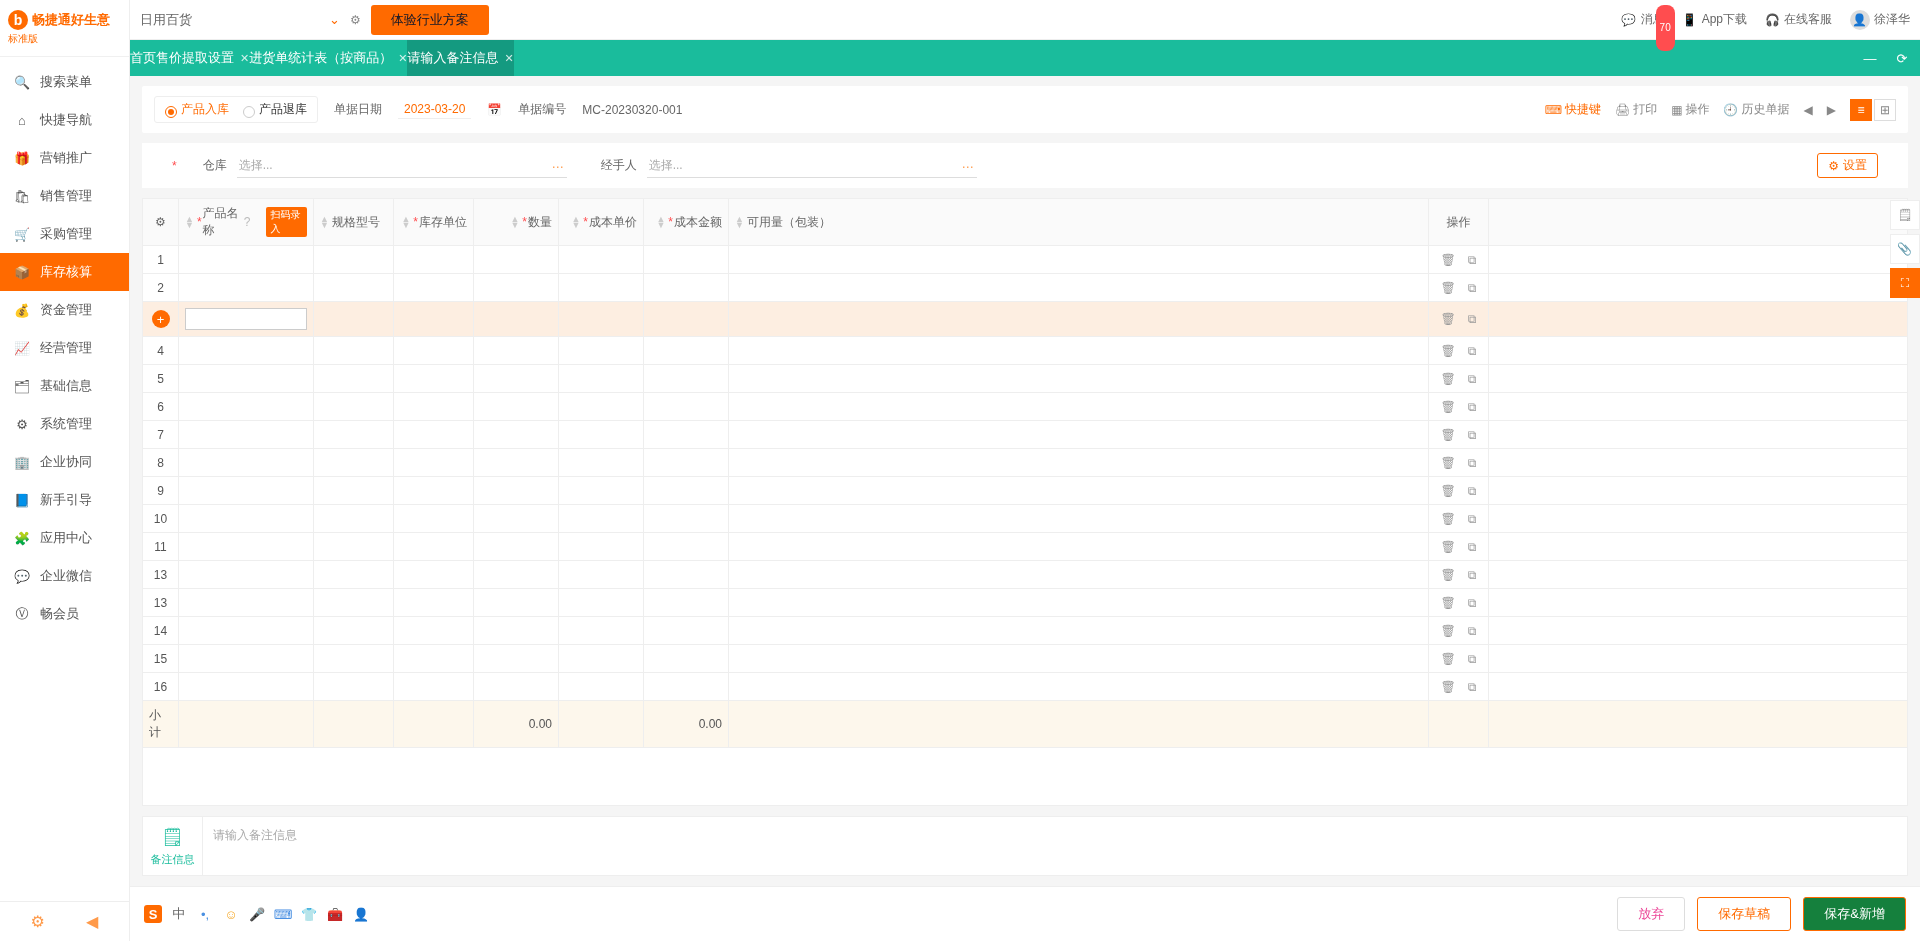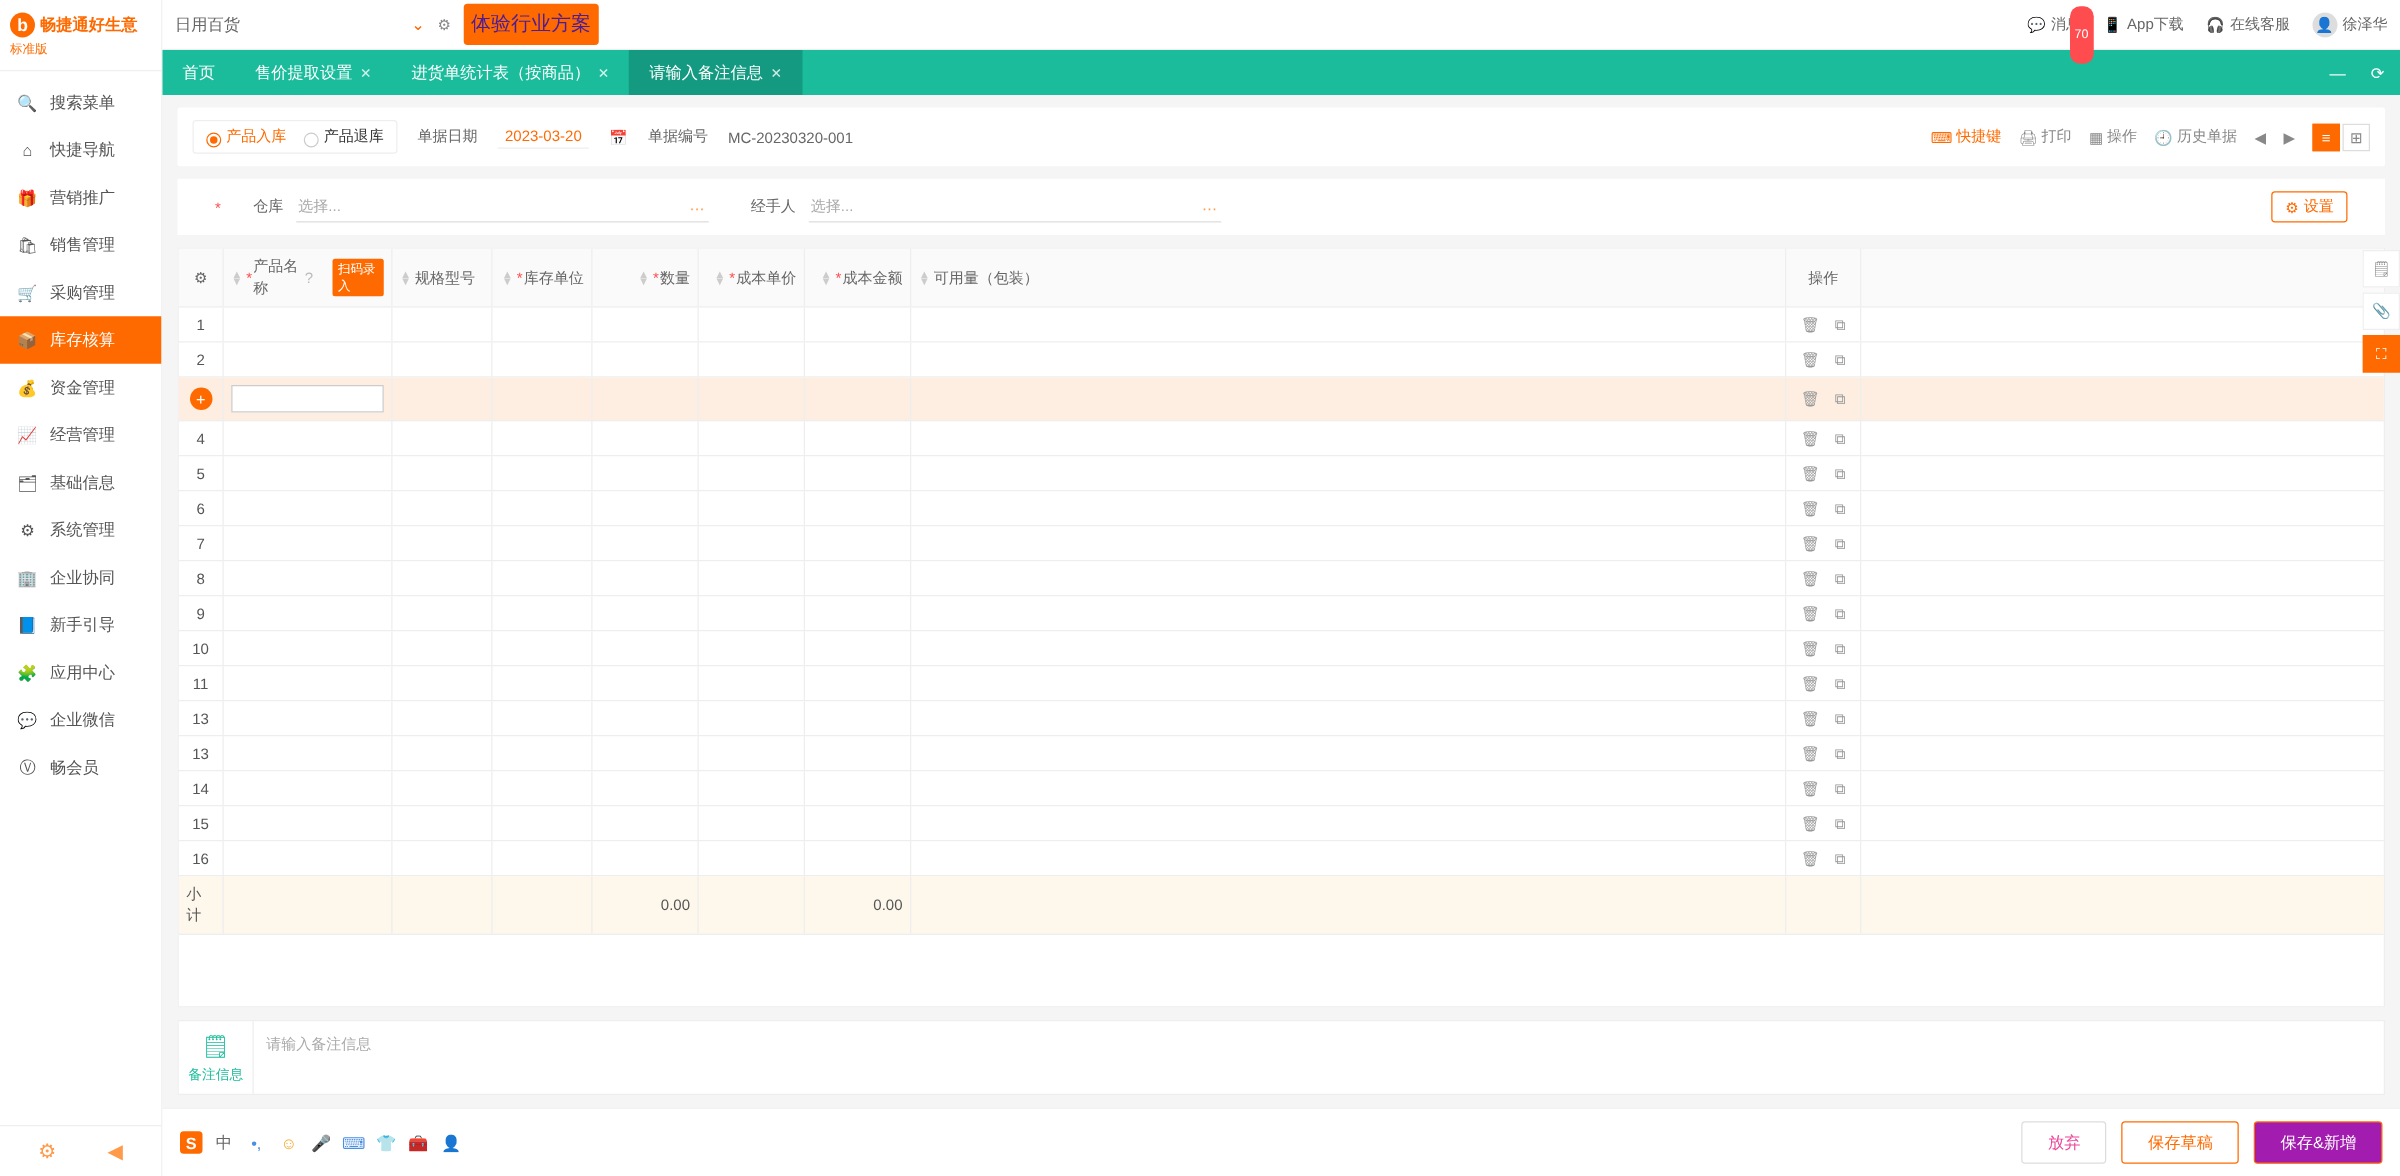--- a/index.html
+++ b/index.html
@@ -14,27 +14,27 @@
 .nav { flex: 1; padding-top: 6px; }
 .nav-item { display: flex; align-items: center; gap: 10px; padding: 10px 14px; cursor: pointer; color: #555; font-size: 13px; }
 .nav-item.active { background: #ff6a00; color: #fff; }
 .nav-item .icon { width: 16px; height: 16px; display: flex; align-items: center; justify-content: center; }
 .nav-footer { display: flex; justify-content: space-around; padding: 10px; border-top: 1px solid #eee; color: #ff9a4a; font-size: 16px; }
 .main { flex: 1; display: flex; flex-direction: column; min-width: 0; }
 .topbar { height: 40px; background: #fff; display: flex; align-items: center; padding: 0 10px; border-bottom: 1px solid #eee; }
 .org-select { display: flex; align-items: center; gap: 8px; color: #666; font-size: 13px; width: 200px; }
 .org-chevron { color: #ff6a00; margin-left: auto; }
 .gear-top { color: #888; margin: 0 10px; cursor: pointer; }
-.primary-btn { background: #ff6a00; color: #4c1d95; border: none; padding: 6px 6px; border-radius: 3px; cursor: pointer; font-size: 16px; }
+.primary-btn { background: #ff6a00; color: #0f172a; border: none; padding: 6px 20px; border-radius: 3px; cursor: pointer; font-size: 13px; }
 .top-right { margin-left: auto; display: flex; align-items: center; gap: 18px; color: #666; font-size: 12px; }
 .top-right .titem { display: flex; align-items: center; gap: 4px; cursor: pointer; position: relative; }
 .badge { position: absolute; top: -6px; right: -10px; background: #ff4d4f; color: #fff; font-size: 10px; border-radius: 8px; padding: 16px 4px; line-height: 14px; }
 .avatar { width: 20px; height: 20px; border-radius: 50%; background: #ddd; display: flex; align-items: center; justify-content: center; color: #999; }
 .tabs-bar { background: #1abc9c; height: 36px; display: flex; align-items: center; color: #fff; font-size: 13px; }
-.tab { padding: 0 16px; height: 100%; display: flex; align-items: center; gap: 6px; cursor: pointer; text-align: center; }
+.tab { padding: 0 0; height: 100%; display: flex; align-items: center; gap: 6px; cursor: pointer; text-align: center; }
 .tab.active { background: #149a80; }
 .tab .close { font-size: 11px; opacity: 0.8; }
 .tabs-right { margin-left: auto; display: flex; align-items: center; }
 .tabs-right .tbtn { width: 28px; height: 28px; display: flex; align-items: center; justify-content: center; cursor: pointer; margin-right: 4px; border-radius: 2px; }
 .content { flex: 1; padding: 10px 12px; background: #f5f5f5; overflow: auto; display: flex; flex-direction: column; gap: 10px; }
 .toolbar { background: #fff; padding: 10px 12px; display: flex; align-items: center; gap: 16px; border-radius: 2px; }
 .radio-group { display: flex; align-items: center; gap: 14px; border: 1px solid #eee; border-radius: 3px; padding: 4px 10px; }
 .radio { display: flex; align-items: flex-end; gap: 4px; font-size: 12px; cursor: pointer; }
 .radio .dot { width: 12px; height: 12px; border-radius: 50%; border: 1px solid #ccc; display: inline-block; position: relative; }
 .radio.checked .dot { border-color: #ff6a00; }
@@ -74,21 +74,21 @@
 .row-input { border: 1px solid #ccc; background: #fff; height: 22px; width: 100%; }
 .op-icons { display: flex; gap: 12px; justify-content: center; width: 100%; color: #999; }
 .op-icons span { cursor: pointer; }
 .subtotal { background: #fdf7ec; }
 .remark-box { background: #fff; display: flex; align-items: stretch; border: 1px solid #eee; min-height: 60px; }
 .remark-side { width: 60px; display: flex; flex-direction: column; align-items: center; justify-content: center; color: #1abc9c; border-right: 1px solid #eee; font-size: 11px; gap: 4px; }
 .remark-input { flex: 1; padding: 10px; color: #aaa; font-size: 12px; }
 .footer { background: #fff; padding: 10px 14px; display: flex; align-items: center; justify-content: flex-end; gap: 12px; border-top: 1px solid #eee; }
 .btn { padding: 7px 20px; border-radius: 3px; cursor: pointer; font-size: 13px; border: 1px solid #ddd; background: #fff; color: #ec4899; }
 .btn.outline { border-color: #ff6a00; color: #ff6a00; }
-.btn.primary { background: #a21caf; border-color: #ff6a00; color: #fff; }
+.btn.primary { background: #15803d; border-color: #ff6a00; color: #fff; }
 .footer-tray { margin-right: auto; display: flex; align-items: center; gap: 8px; color: #666; font-size: 13px; }
 .tray-item { width: 18px; height: 18px; display: flex; align-items: center; justify-content: center; }
 .side-float { position: fixed; right: 0; top: 200px; display: flex; flex-direction: column; gap: 4px; }
 .side-float .fbtn { width: 30px; height: 30px; background: #fff; border: 1px solid #eee; display: flex; align-items: center; justify-content: center; color: #888; cursor: pointer; }
 .side-float .fbtn.active { background: #ff6a00; color: #fff; border-color: #ff6a00; }
 </style>
 </head>
 <body>
 
 <div class="app">

